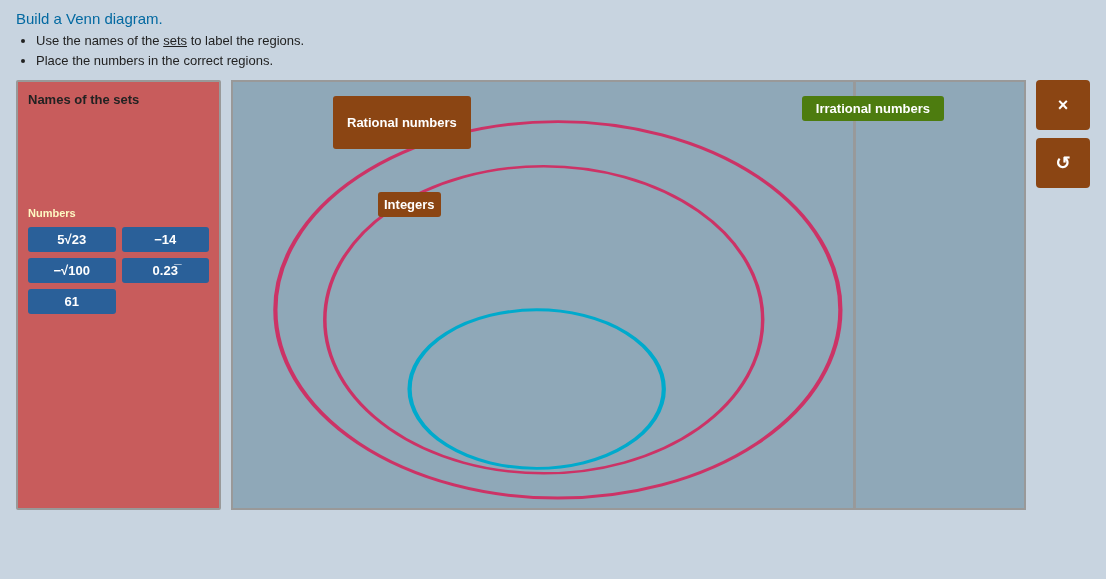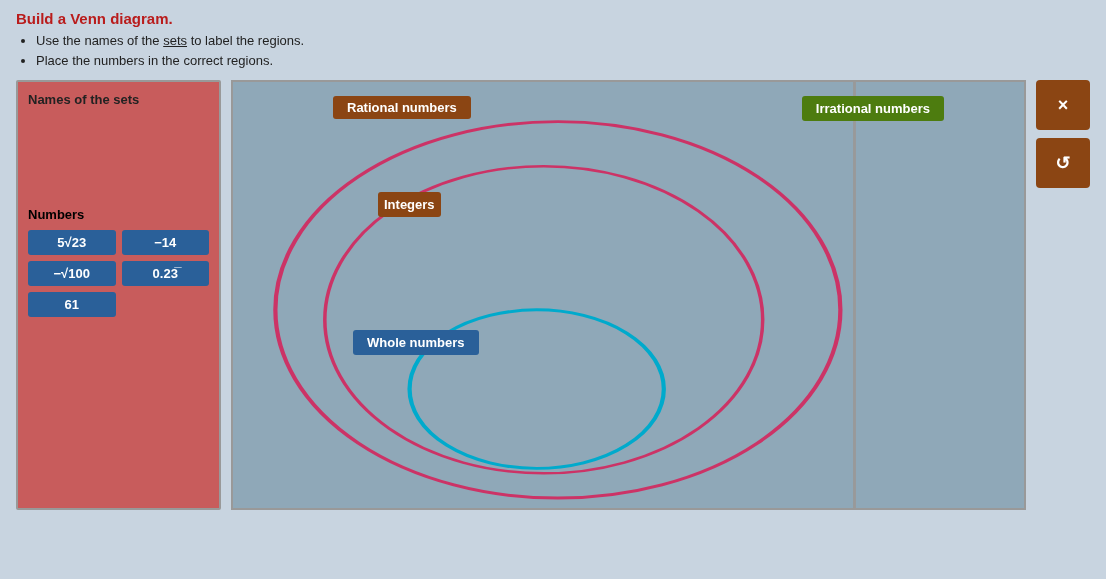--- a/index.html
+++ b/index.html
@@ -8,22 +8,22 @@
       background: #c8d4e0;
       width: 1106px;
       min-height: 579px;
       padding: 10px 16px;
     }
     .top-instructions {
       margin-bottom: 10px;
     }
     .top-instructions h2 {
       font-size: 15px;
-      font-weight: bold;
-      color: #b91c1c;
+      font-weight: normal;
+      color: #0369a1;
       margin-bottom: 4px;
     }
     .top-instructions ul {
       margin-left: 20px;
     }
     .top-instructions ul li {
       font-size: 13px;
       color: #222;
       line-height: 1.5;
     }
@@ -48,23 +48,23 @@
     .left-panel .section-title {
       font-size: 13px;
       font-weight: bold;
       color: #222;
       margin-bottom: 6px;
     }
     .left-panel .numbers-section {
       margin-top: 100px;
     }
     .left-panel .numbers-title {
-      font-size: 13px;
-      font-weight: bold;
-      color: #000000;
+      font-size: 11px;
+      font-weight: bold;
+      color: #fef9c3;
       margin-bottom: 8px;
     }
     .number-grid {
       display: grid;
       grid-template-columns: 1fr 1fr;
       gap: 6px;
     }
     .number-tile {
       background: #2a6099;
       color: white;
@@ -90,21 +90,21 @@
     }
     
     .label-rational {
       position: absolute;
       top: 14px;
       left: 100px;
       background: #8B4513;
       color: white;
       font-size: 13px;
       font-weight: bold;
-      padding: 4px 14px;
+      padding: 19px 14px;
       border-radius: 3px;
       z-index: 10;
     }
     
     .label-irrational {
       position: absolute;
       top: 14px;
       right: 80px;
       background: #4d7c0f;
       color: white;
@@ -206,21 +206,20 @@
       <ellipse cx="220" cy="240" rx="155" ry="155" fill="none" stroke="#cc3366" stroke-width="2.5"></ellipse>
 
       <ellipse cx="215" cy="310" rx="90" ry="80" fill="none" stroke="#00aacc" stroke-width="3"></ellipse>
 
       <line x1="440" y1="0" x2="440" y2="430" stroke="#999" stroke-width="2"></line>
     </svg>
 
     <div class="label-rational">Rational numbers</div>
     <div class="label-irrational">Irrational numbers</div>
     <div class="label-integers">Integers</div>
-    <div class="label-whole">Whole numbers</div>
 
   </div>
 
   <div class="right-panel">
     <button class="tool-btn">×</button>
     <button class="tool-btn">↺</button>
   </div>
 
 </div>
 

